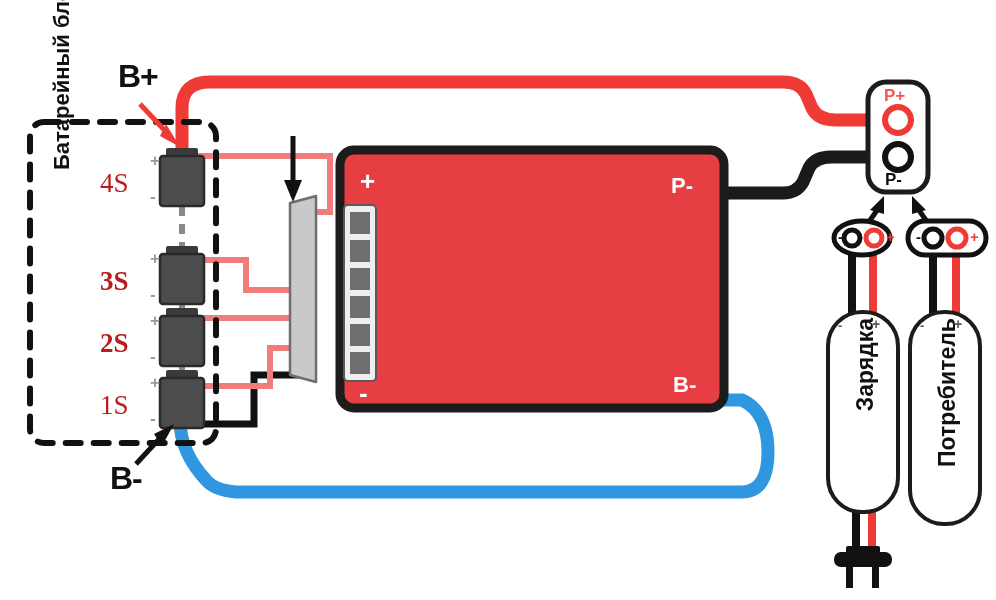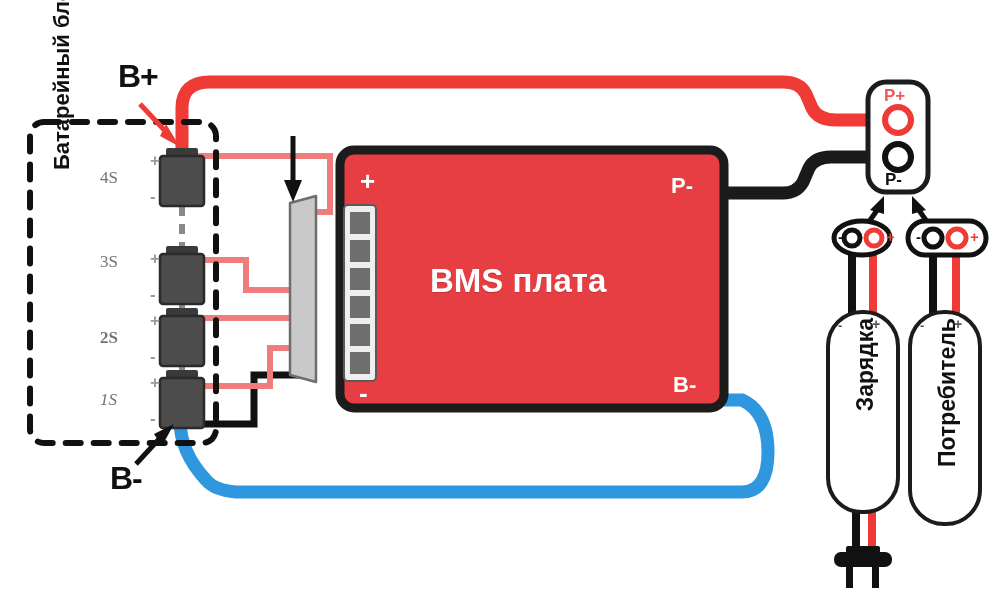--- a/index.html
+++ b/index.html
@@ -3,21 +3,21 @@
 <meta charset="utf-8">
 <style>
   html,body{margin:0;padding:0;background:#ffffff;}
   body{width:996px;height:600px;overflow:hidden;
        font-family:"Liberation Sans","DejaVu Sans",sans-serif;}
   #stage{position:relative;width:996px;height:600px;background:#fff;}
   svg.layer{position:absolute;left:0;top:0;width:996px;height:600px;}
   .lbl{position:absolute;font-weight:bold;color:#111;white-space:nowrap;}
   .bplus{font-size:32px;left:118px;top:58px;letter-spacing:-1px;}
   .bminus{font-size:32px;left:110px;top:460px;letter-spacing:-1px;}
-  .cellname{position:absolute;font-size:17px;color:#737373;font-weight:500;
+  .cellname{position:absolute;font-size:27px;color:#b91c1c;font-weight:500;
             font-family:"Liberation Serif","DejaVu Serif",serif;}
   .sign{position:absolute;color:#9a9a9a;font-size:17px;font-weight:bold;line-height:1;}
   .vlabel{position:absolute;color:#111;font-weight:bold;white-space:nowrap;
           transform-origin:0 0;}
   .packlabel{font-size:22px;left:75px;top:170px;
              writing-mode:vertical-rl;transform:rotate(180deg);
              font-family:"Liberation Sans","DejaVu Sans",sans-serif;font-weight:bold;}
   .bmstitle{position:absolute;color:#fff;font-size:33px;font-weight:bold;
             left:430px;top:262px;text-shadow:0 1px 1px rgba(0,0,0,.18);}
   .bmsmark{position:absolute;color:#fff;font-size:22px;font-weight:bold;}
@@ -144,34 +144,33 @@
     </g>
     <rect x="910" y="312" width="70" height="212" rx="34" ry="34" fill="#ffffff" stroke="#1c1c1c" stroke-width="4"></rect>
   </svg>
 
   <div class="lbl bplus">B+</div>
   <div class="lbl bminus">B-</div>
 
   <div class="vlabel packlabel">Батарейный блок</div>
 
   <div class="cellname" style="left:100px;top:168px;">4S</div>
-  <div class="cellname" style="left:100px;top:252px;">3S</div>
+  <div class="cellname" style="left:100px;top:266px;font-weight:bold;">3S</div>
   <div class="cellname" style="left:100px;top:328px;font-weight:bold;">2S</div>
-  <div class="cellname" style="left:100px;top:390px;font-style:italic;">1S</div>
+  <div class="cellname" style="left:100px;top:390px;">1S</div>
 
   <div class="sign" style="left:150px;top:152px;">+</div>
   <div class="sign" style="left:150px;top:188px;">-</div>
   <div class="sign" style="left:150px;top:250px;">+</div>
   <div class="sign" style="left:150px;top:286px;">-</div>
   <div class="sign" style="left:150px;top:312px;">+</div>
   <div class="sign" style="left:150px;top:348px;">-</div>
   <div class="sign" style="left:150px;top:374px;">+</div>
   <div class="sign" style="left:150px;top:410px;">-</div>
 
-  <div class="bmstitle">BMS плата</div>
   <div class="bmsmark" style="left:360px;top:166px;font-size:26px;">+</div>
   <div class="bmsmark" style="left:359px;top:378px;font-size:26px;">-</div>
   <div class="bmsmark" style="left:671px;top:173px;">P-</div>
   <div class="bmsmark" style="left:673px;top:372px;">B-</div>
 
   <div class="termlabel" style="left:884px;top:86px;color:#ee5a55;">P+</div>
   <div class="termlabel" style="left:885px;top:170px;color:#111;">P-</div>
 
   <div class="devlabel" style="left:852px;top:318px;">Зарядка</div>
   <div class="devlabel" style="left:934px;top:318px;">Потребитель</div>

